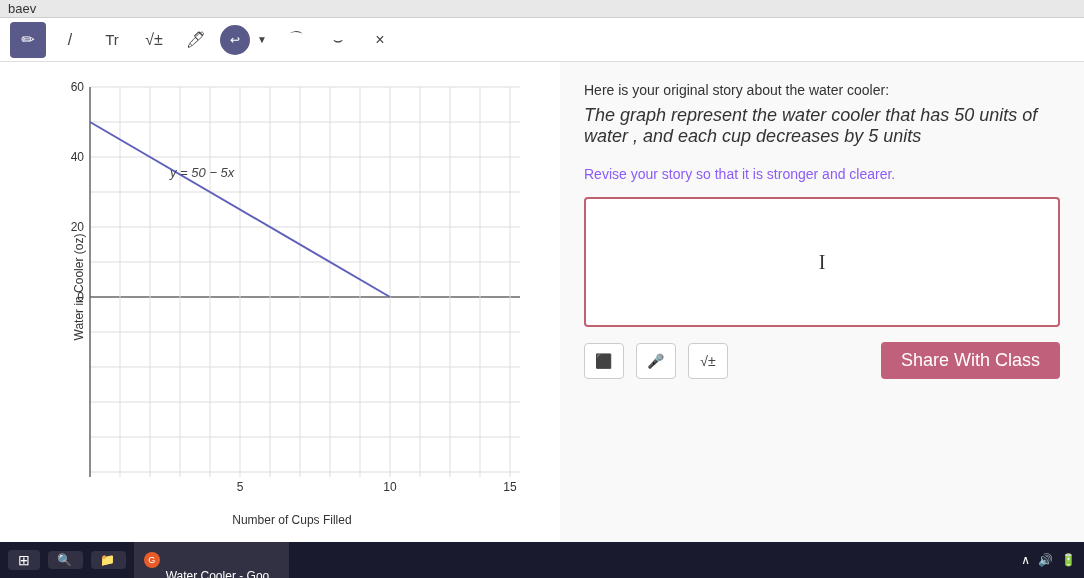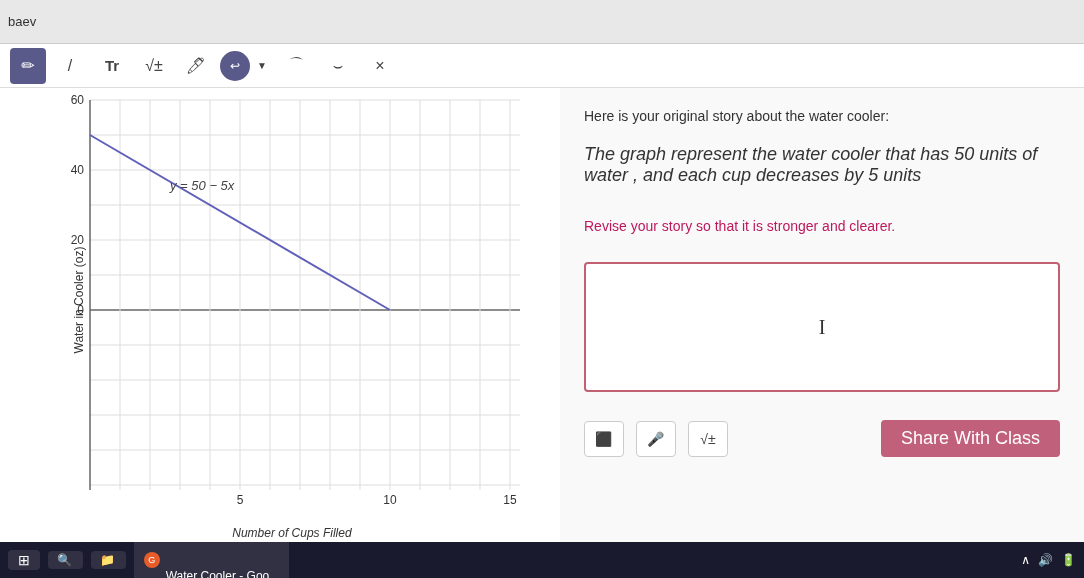--- a/index.html
+++ b/index.html
@@ -9,21 +9,21 @@
       width: 1084px;
       height: 578px;
       overflow: hidden;
       display: flex;
       flex-direction: column;
     }
 
     
     .top-bar {
       background: #e8e8e8;
-      height: 44px;
+      height: 18px;
       display: flex;
       align-items: center;
       padding: 0 8px;
       font-size: 13px;
       color: #333;
       border-bottom: 1px solid #ccc;
     }
 
     
     .toolbar {
@@ -86,21 +86,21 @@
       height: 460px;
     }
 
     
     .right-panel {
       flex: 1;
       padding: 20px 24px;
       background: #f9f9f9;
       display: flex;
       flex-direction: column;
-      gap: 28px;
+      gap: 15px;
       overflow-y: auto;
     }
 
     .text-input-area {
       border: 2px solid #c06070;
       border-radius: 4px;
       background: white;
       min-height: 130px;
       position: relative;
       cursor: text;
@@ -197,21 +197,21 @@
 </div>
 
 <div class="toolbar">
   <button class="toolbar-btn active">
     <span>✏</span>
   </button>
   <button class="toolbar-btn">
     <span>/</span>
   </button>
   <button class="toolbar-btn">
-    <span style="font-size:15px;font-weight:bold;">Tr</span>
+    <span style="font-size:15px;font-weight:normal;">Tr</span>
   </button>
   <button class="toolbar-btn">
     <span>√±</span>
   </button>
   <button class="toolbar-btn">
     <span>🖊</span>
   </button>
   <div class="toolbar-dropdown">
     <button class="toolbar-btn active" style="background:#5a5a8a; border-radius:50%; width:30px; height:30px;">
       <span style="color:white; font-size:12px;">↩</span>
@@ -286,30 +286,30 @@
 
         <text x="180" y="424" text-anchor="middle" font-size="12" fill="#333">5</text>
         <text x="330" y="424" text-anchor="middle" font-size="12" fill="#333">10</text>
         <text x="450" y="424" text-anchor="middle" font-size="12" fill="#333">15</text>
 
         <line x1="30" y1="55" x2="330" y2="230" stroke="#6060bb" stroke-width="2"></line>
 
         <text x="110" y="110" font-size="13" fill="#444" font-style="italic">y = 50 − 5x</text>
       </svg>
 
-      <div style="position:absolute; bottom:-10px; left:50%; transform:translateX(-40%); font-size:12px; color:#333;font-style:italic;">Number of Cups Filled</div>
+      <div style="position:absolute; bottom:-10px; left:50%; transform:translateX(-40%); font-size:12px; color:#333;">Number of Cups Filled</div>
     </div>
   </div>
 
   <div class="right-panel">
     <div style="font-size:14px; color:#333;">Here is your original story about the water cooler:</div>
 
     <div style="font-style:italic; font-size:18px; color:#333; margin-top:-8px;">The graph represent the water cooler that has 50 units of water , and each cup decreases by 5 units</div>
 
-    <div style="font-size:14px; color:#be185d; margin-top:4px;">Revise your story so that it is stronger and clearer.</div>
+    <div style="font-size:14px; color:#8b5cf6; margin-top:4px;">Revise your story so that it is stronger and clearer.</div>
 
     <div class="text-input-area">
       <span class="text-cursor">I</span>
     </div>
 
     <div class="bottom-toolbar">
       <button class="bottom-tool-btn">
         <span>⬛</span>
       </button>
       <button class="bottom-tool-btn">

